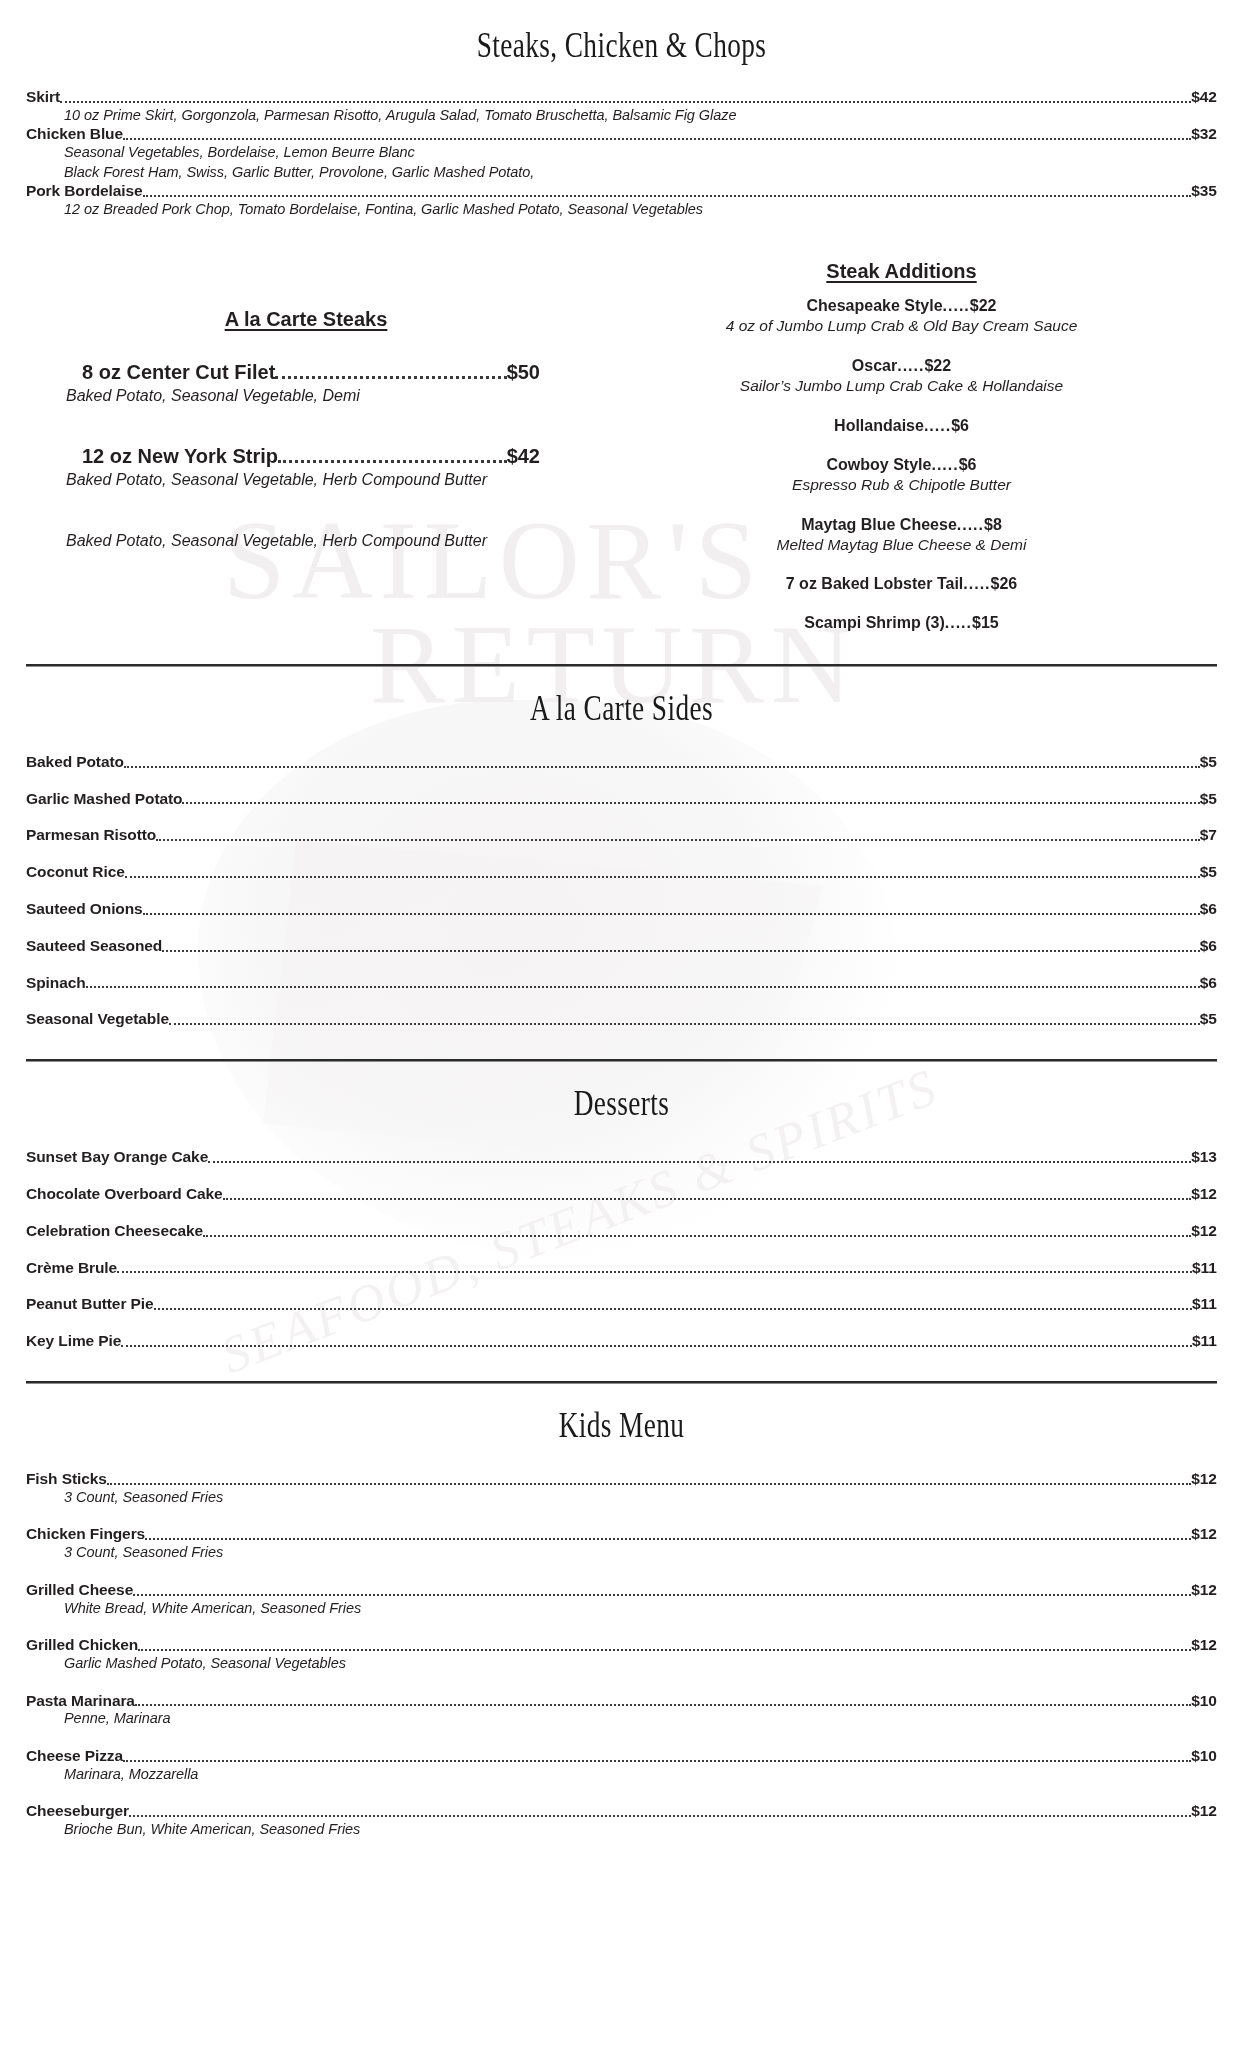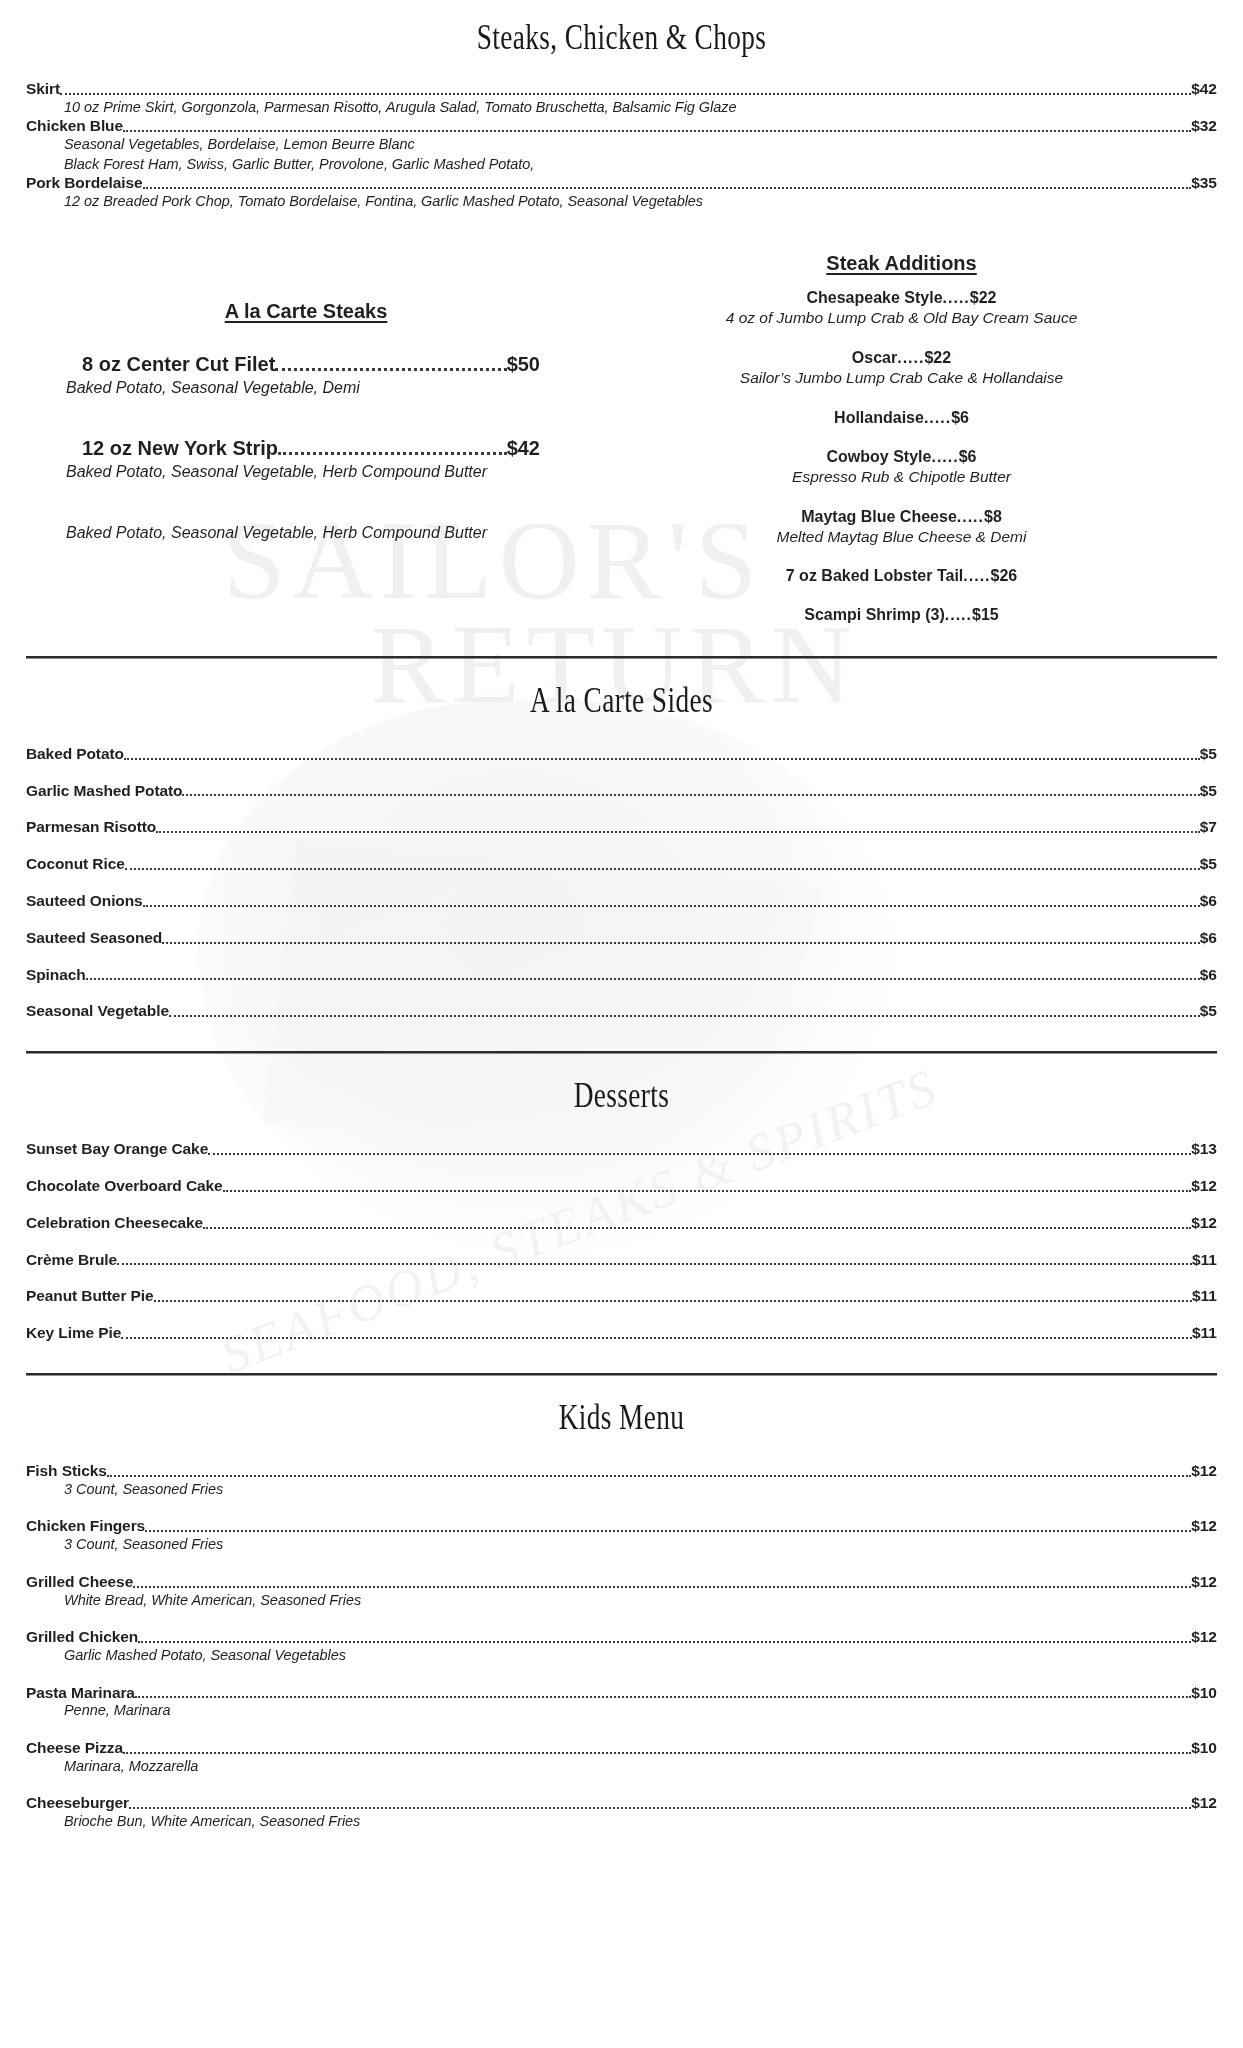--- a/index.html
+++ b/index.html
@@ -60,21 +60,21 @@
     position: absolute;
     left: 255px; top: 840px;
     width: 560px; height: 330px;
     background: linear-gradient(160deg, #f5f3f4 0%, rgba(255,255,255,0) 80%);
     clip-path: polygon(6% 0%, 100% 14%, 86% 100%, 0% 86%);
   }
 
   .page {
     position: relative;
     z-index: 1;
-    padding: 0 26px;
+    padding: 8px 26px;
     box-sizing: border-box;
     width: 1243px;
   }
 
   
   .section-title {
     font-family: "Liberation Serif", serif;
     font-weight: 400;
     text-align: center;
     font-size: 35px;

